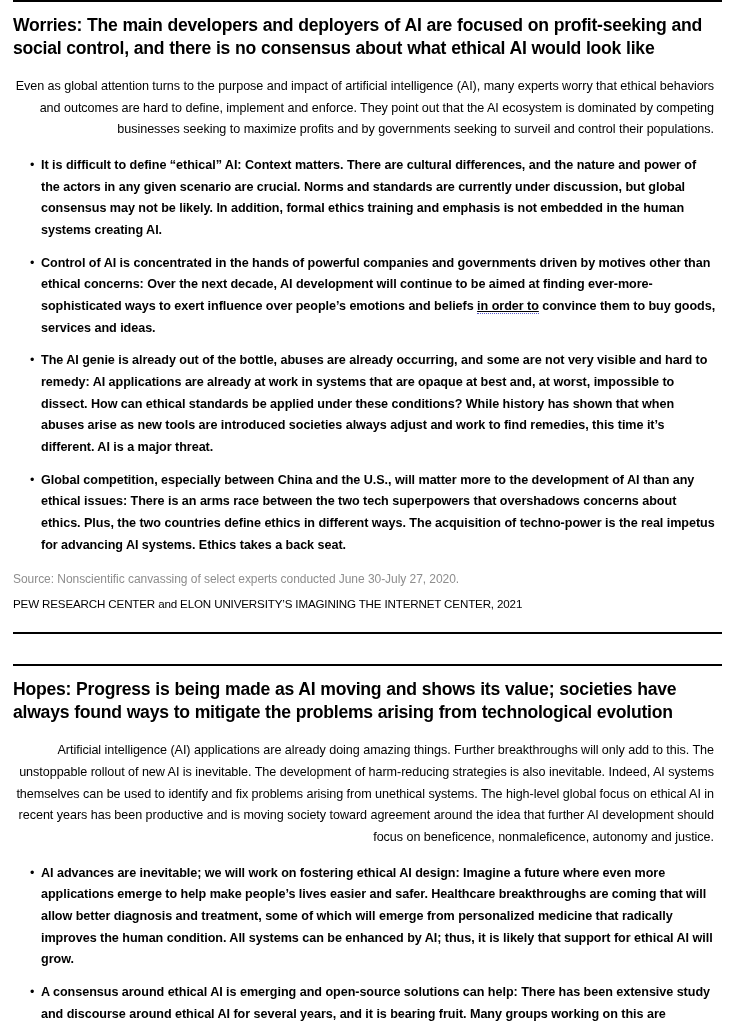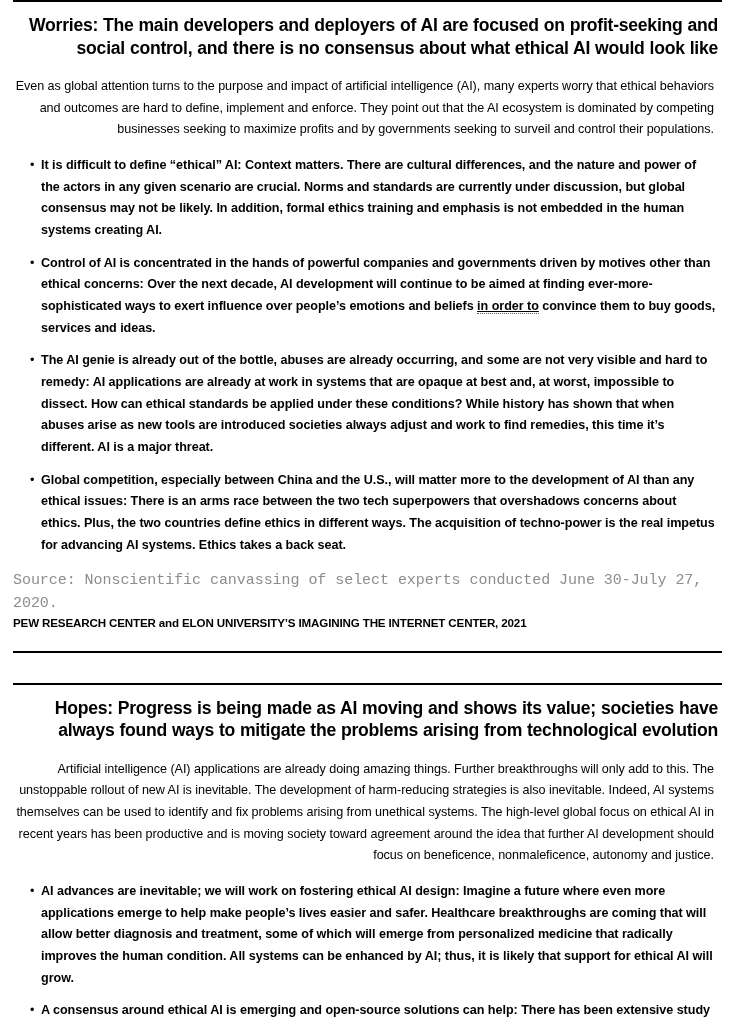--- a/index.html
+++ b/index.html
@@ -35,21 +35,20 @@
     margin: 0 15px 0 13px;
   }
   h2.headline {
     font-size: 17.6px;
     line-height: 1.28;
     font-weight: bold;
     letter-spacing: -0.25px;
     margin: 12px 0 0 0;
     padding: 0 4px 0 0;
     word-spacing: 0.3px;
-    text-align: right;
   }
   p.intro {
     font-size: 12.6px;
     line-height: 1.72;
     margin: 17px 0 0 0;
     padding: 0 8px 0 0;
     text-align: right;
     letter-spacing: -0.05px;
   }
   ul.bullets {
@@ -83,32 +82,31 @@
   }
   .grammar {
     border-bottom: 1.5px dotted #5a5ad6;
     padding-bottom: 0px;
     text-decoration: underline;
   }
   .source {
     margin-top: 14px;
   }
   .source-line {
-    font-size: 15px;
+    font-size: 12px;
     line-height: 1.52;
     color: #8d8d8d;
     letter-spacing: -0.05px;
-    font-family: Liberation Mono, monospace;
   }
   .attribution {
     font-size: 11.6px;
-    font-weight: bold;
+    font-weight: normal;
     letter-spacing: -0.15px;
     color: #000;
-    margin-top: 0;
+    margin-top: 9px;
   }
   .gap-1 { height: 22px; }
   .gap-2 { height: 30px; }
 </style>
 </head>
 <body>
 
 <div class="page">
 
   <div class="rule"></div>

